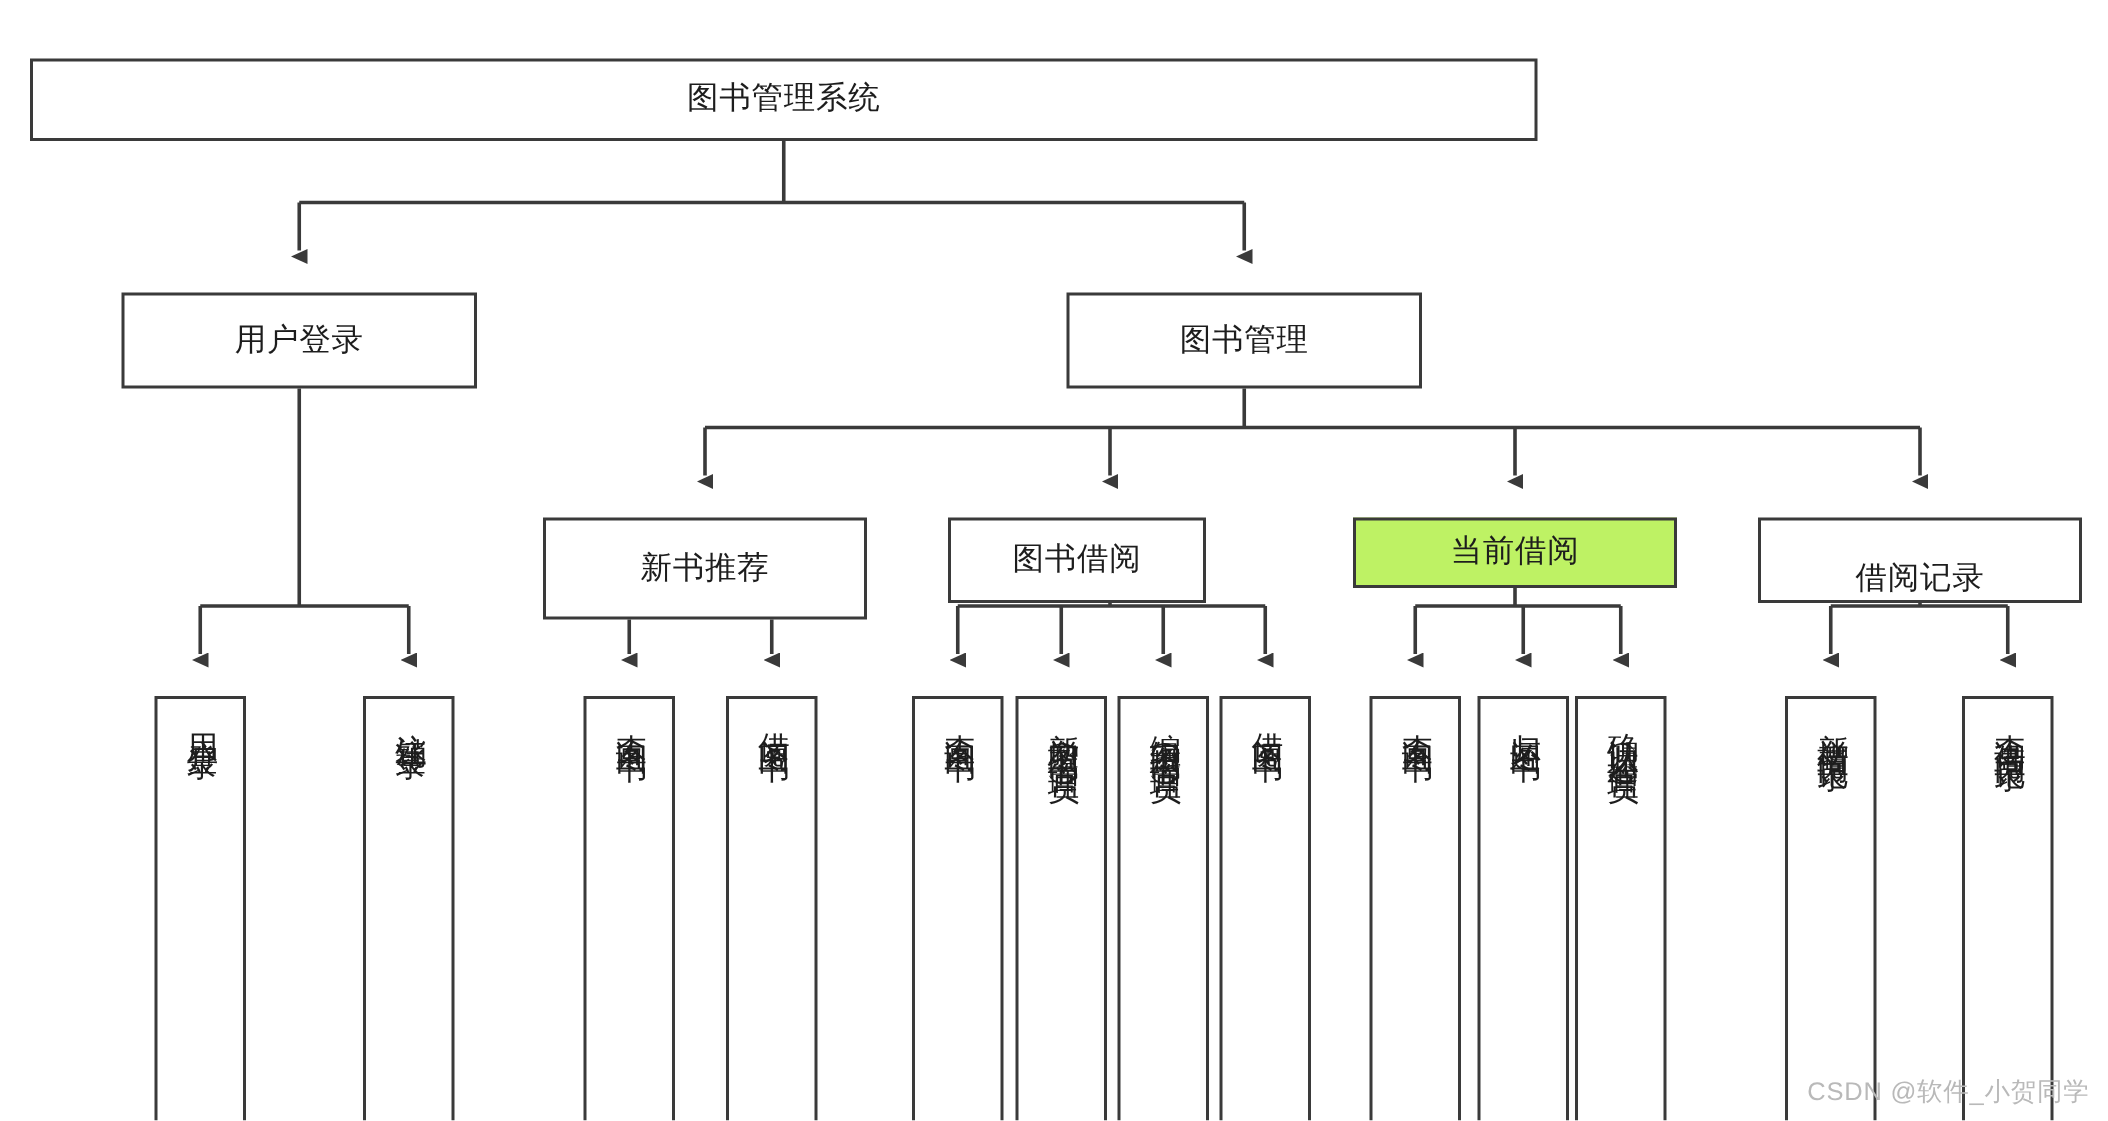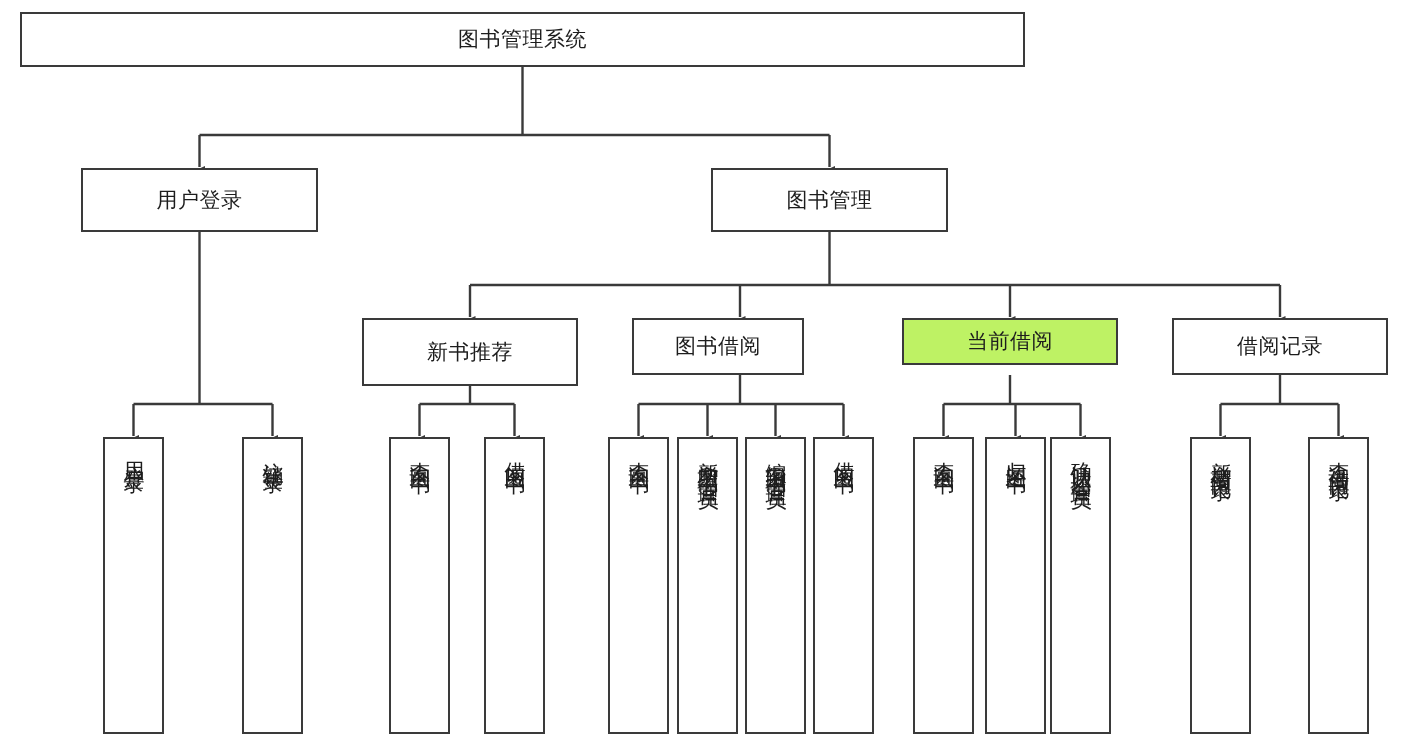--- a/index.html
+++ b/index.html
@@ -26,20 +26,21 @@
   }
   .node {
     position: absolute;
     box-sizing: border-box;
     border: 2px solid #3a3a3a;
     background: #ffffff;
     display: flex;
     align-items: center;
     justify-content: center;
     color: #1d1d1d;
+    margin-top: 27px;
   }
   .node .label {
     font-family: "Liberation Sans", "DejaVu Sans", sans-serif;
     letter-spacing: 0.5px;
     line-height: 1.28;
     text-align: center;
   }
   .node.horizontal .label {
     font-size: 21px;
     writing-mode: horizontal-tb;
@@ -126,21 +127,21 @@
       </div>
       <div class="node horizontal" style="left: 362px; top: 318px; width: 216px; height: 68px; border-color: rgb(58, 58, 58); background: rgb(255, 255, 255);">
         <span class="label" style="color: rgb(29, 29, 29);">新书推荐</span>
       </div>
       <div class="node horizontal" style="left: 632px; top: 318px; width: 172px; height: 57px; border-color: rgb(58, 58, 58); background: rgb(255, 255, 255); justify-content: center;">
         <span class="label" style="color: rgb(29, 29, 29);">图书借阅</span>
       </div>
       <div class="node horizontal" style="left: 902px; top: 318px; width: 216px; height: 47px; border-color: rgb(58, 58, 58); background: #bef264;">
         <span class="label" style="color: rgb(29, 29, 29);">当前借阅</span>
       </div>
-      <div class="node horizontal" style="left: 1172px; top: 318px; width: 216px; height: 57px; border-color: rgb(58, 58, 58); background: rgb(255, 255, 255);">
+      <div class="node horizontal" style="left: 1172px; top: 318px; width: 216px; height: 57px; border-color: rgb(58, 58, 58); background: rgb(255, 255, 255); align-items: flex-end;">
         <span class="label" style="color: rgb(29, 29, 29);">借阅记录</span>
       </div>
       <div class="node vertical" style="left: 103px; top: 437px; width: 61px; height: 297px; border-color: rgb(58, 58, 58); background: rgb(255, 255, 255);">
         <span class="label" style="color: rgb(29, 29, 29);">用户登录</span>
       </div>
       <div class="node vertical" style="left: 242px; top: 437px; width: 61px; height: 297px; border-color: rgb(58, 58, 58); background: rgb(255, 255, 255);">
         <span class="label" style="color: rgb(29, 29, 29);">注销登录</span>
       </div>
       <div class="node vertical" style="left: 389px; top: 437px; width: 61px; height: 297px; border-color: rgb(58, 58, 58); background: rgb(255, 255, 255);">
         <span class="label" style="color: rgb(29, 29, 29);">查询图书</span>
@@ -170,13 +171,14 @@
         <span class="label" style="color: rgb(29, 29, 29);">确认归还（管理员）</span>
       </div>
       <div class="node vertical" style="left: 1190px; top: 437px; width: 61px; height: 297px; border-color: rgb(58, 58, 58); background: rgb(255, 255, 255);">
         <span class="label" style="color: rgb(29, 29, 29);">新增借阅记录</span>
       </div>
       <div class="node vertical" style="left: 1308px; top: 437px; width: 61px; height: 297px; border-color: rgb(58, 58, 58); background: rgb(255, 255, 255);">
         <span class="label" style="color: rgb(29, 29, 29);">查询借阅记录</span>
       </div>
     </div>
 
+  <div class="watermark">CSDN @软件_小贺同学</div>
 </div>
 
 </body></html>

